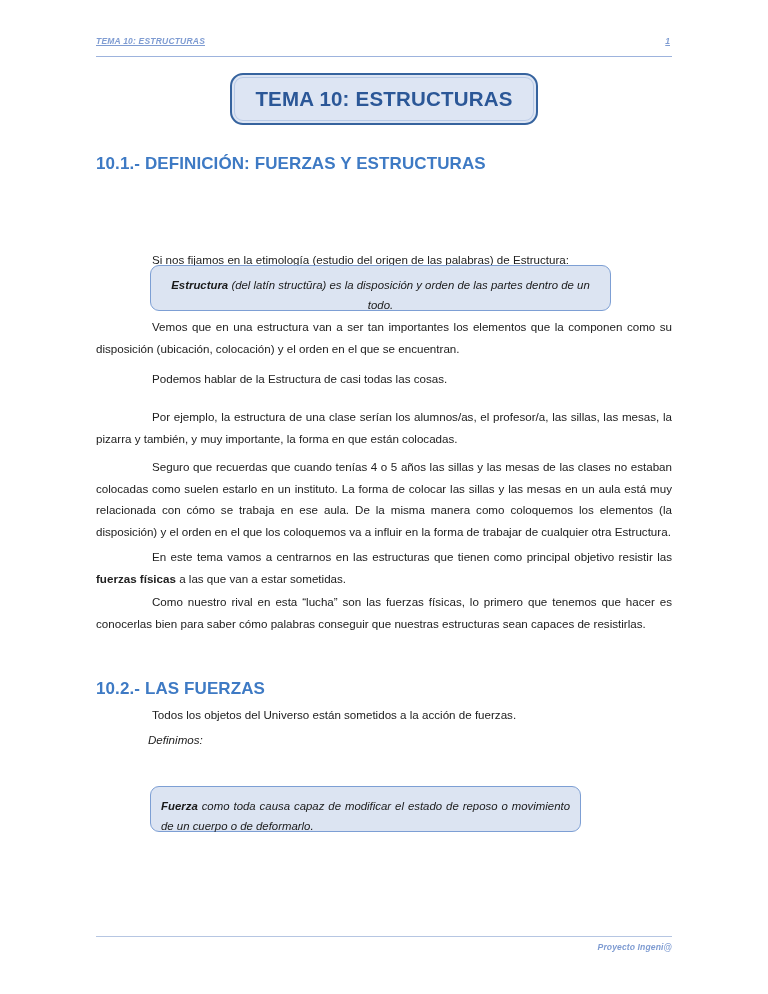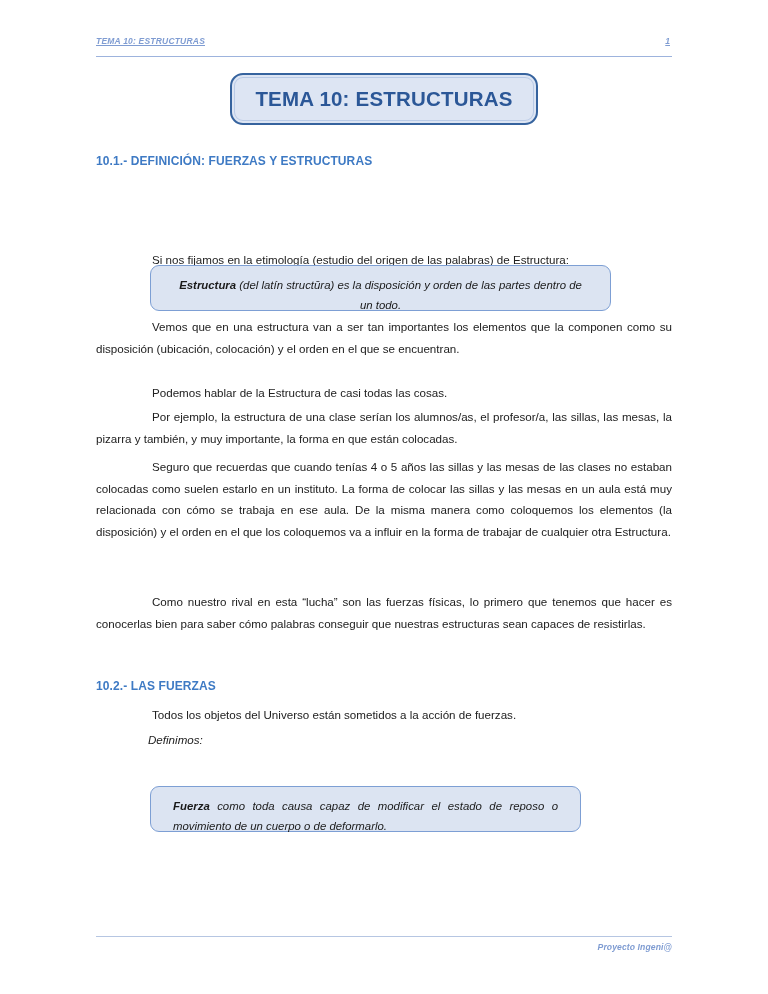--- a/index.html
+++ b/index.html
@@ -82,21 +82,21 @@
     font-family: "Liberation Sans", sans-serif;
     font-size: 20.5px;
     font-weight: bold;
     color: #2b5797;
     letter-spacing: 0.2px;
   }
 
   
   .section-heading {
     font-family: "Liberation Sans", sans-serif;
-    font-size: 12px;
+    font-size: 17px;
     font-weight: bold;
     color: #3e7ac4;
     letter-spacing: 0.1px;
   }
   .h-10-1 { position: absolute; left: 96px; top: 154px; }
   .h-10-2 { position: absolute; left: 96px; top: 679px; }
 
   
   .para {
     position: absolute;
@@ -106,36 +106,36 @@
     color: #212121;
     text-align: justify;
     -webkit-hyphens: none;
     hyphens: none;
   }
   .para.indent { text-indent: 56px; }
   .para b { font-weight: bold; }
 
   .p-etimologia { left: 152px; top: 213px; width: 500px; text-align: left; margin-top: 36px; }
   .p-vemos      { left: 96px;  top: 316px; width: 576px; }
-  .p-podemos    { left: 152px; top: 382px; width: 520px; text-align: left; }
+  .p-podemos    { left: 152px; top: 368px; width: 520px; text-align: left; }
   .p-porejemplo { left: 96px;  top: 406px; width: 576px; }
   .p-seguro     { left: 96px;  top: 456px; width: 576px; }
   .p-eneste     { left: 96px;  top: 546px; width: 576px; }
   .p-como       { left: 96px;  top: 591px; width: 576px; }
   .p-todos      { left: 152px; top: 704px; width: 520px; text-align: left; }
   .p-definimos  { left: 148px; top: 729px; width: 520px; text-align: left; font-style: italic; }
 
   
   .def-box {
     position: absolute;
     box-sizing: border-box;
     background: #dce4f2;
     border: 1.3px solid #7d9fd4;
     border-radius: 9px;
-    padding: 9px 22px;
+    padding: 9px 10px;
   }
   .def-text {
     font-family: "Liberation Sans", sans-serif;
     font-size: 11.4px;
     line-height: 20px;
     font-style: italic;
     color: #1a1a1a;
   }
   .def-text b { font-weight: bold; font-style: italic; }
 
@@ -202,20 +202,21 @@
   </div>
 
   <div class="para p-vemos indent">Vemos que en una estructura van a ser tan importantes los elementos que la componen como su disposición (ubicación, colocación) y el orden en el que se encuentran.</div>
 
   <div class="para p-podemos">Podemos hablar de la Estructura de casi todas las cosas.</div>
 
   <div class="para p-porejemplo indent">Por ejemplo, la estructura de una clase serían los alumnos/as, el profesor/a, las sillas, las mesas, la pizarra y también, y muy importante, la forma en que están colocadas.</div>
 
   <div class="para p-seguro indent">Seguro que recuerdas que cuando tenías 4 o 5 años las sillas y las mesas de las clases no estaban colocadas como suelen estarlo en un instituto. La forma de colocar las sillas y las mesas en un aula está muy relacionada con cómo se trabaja en ese aula. De la misma manera como coloquemos los elementos (la disposición) y el orden en el que los coloquemos va a influir en la forma de trabajar de cualquier otra Estructura.</div>
 
+  <div class="para p-eneste indent"><span>En este tema vamos a centrarnos en las estructuras que tienen como principal objetivo resistir las </span><b>fuerzas físicas</b><span> a las que van a estar sometidas.</span></div>
 
   <div class="para p-como indent">Como nuestro rival en esta “lucha” son las fuerzas físicas, lo primero que tenemos que hacer es conocerlas  bien para saber cómo palabras conseguir que nuestras estructuras sean capaces de resistirlas.</div>
 
   <div class="section-heading h-10-2">10.2.- LAS FUERZAS</div>
 
   <div class="para p-todos">Todos los objetos del Universo están sometidos a la acción de fuerzas.</div>
 
   <div class="para p-definimos">Definimos:</div>
 
   <div class="def-box def-fuerza">

